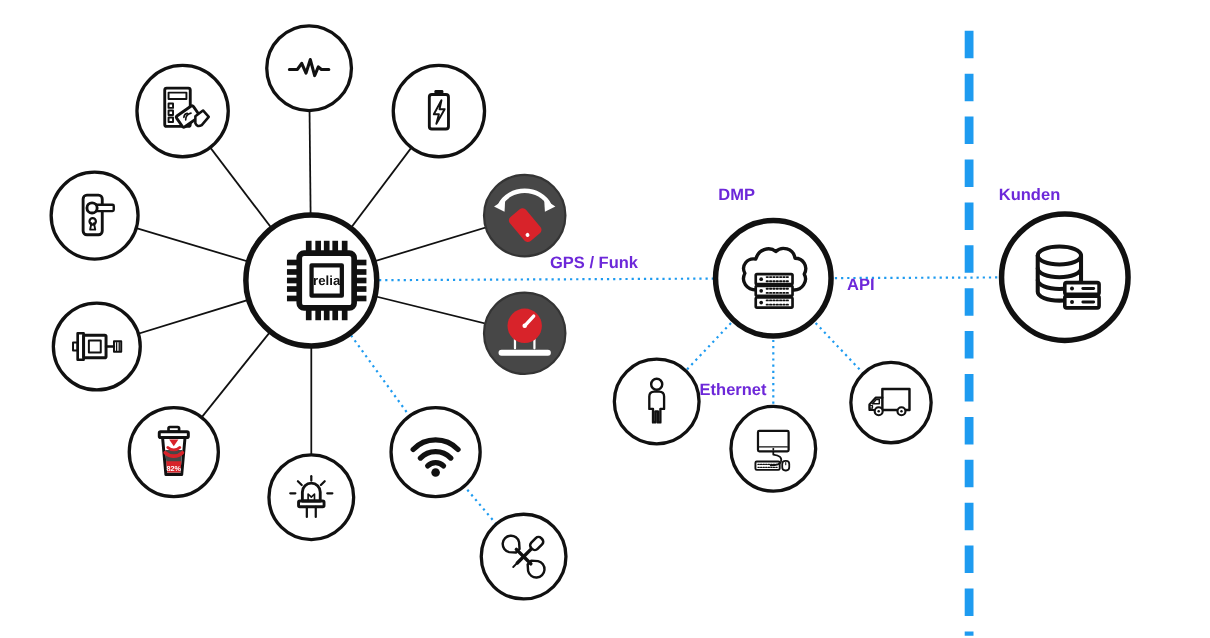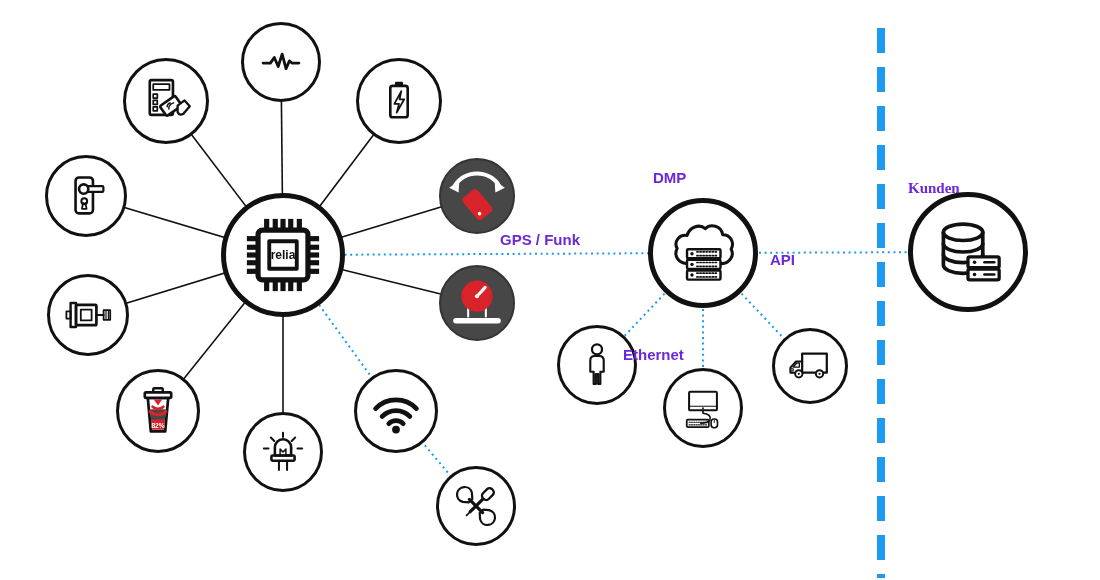--- a/index.html
+++ b/index.html
@@ -52,21 +52,21 @@
     <line class="solid" x1="283" y1="255" x2="86" y2="196"></line>
     <line class="dot" x1="283" y1="255" x2="396" y2="411"></line>
     <line class="dot" x1="396" y1="411" x2="476" y2="506"></line>
     <line class="dot" x1="283" y1="255" x2="703" y2="253"></line>
     <line class="dot" x1="703" y1="253" x2="968" y2="252"></line>
     <line class="dot" x1="703" y1="253" x2="597" y2="365"></line>
     <line class="dot" x1="703" y1="253" x2="703" y2="408"></line>
     <line class="dot" x1="703" y1="253" x2="810" y2="366"></line>
   </svg>
 
-  <div class="node big" style="left:221px;top:193px;width:124px;height:124px;">
+  <div class="node big" style="left:221px;top:193px;width:124px;height:124px;justify-content:flex-end;">
     <svg width="86" height="86" viewBox="0 0 100 100">
       <g class="fi">
         <rect x="28" y="8" width="6" height="14"></rect>
           <rect x="38" y="8" width="6" height="14"></rect>
           <rect x="47" y="8" width="6" height="14"></rect>
           <rect x="56" y="8" width="6" height="14"></rect>
           <rect x="66" y="8" width="6" height="14"></rect>
         <rect x="28" y="78" width="6" height="14"></rect>
           <rect x="38" y="78" width="6" height="14"></rect>
           <rect x="47" y="78" width="6" height="14"></rect>
@@ -286,16 +286,16 @@
       <line class="sk" x1="70" y1="62.5" x2="82" y2="62.5" stroke-width="3.2"></line>
       <rect class="skf" x="50" y="71" width="38" height="13" rx="2" stroke-width="4"></rect>
       <circle class="fi" cx="58" cy="77.5" r="2.2"></circle>
       <line class="sk" x1="70" y1="77.5" x2="82" y2="77.5" stroke-width="3.2"></line>
     </svg>
   </div>
 
   <div class="lbl" style="left:500px;top:231px;width:140px;">GPS / Funk</div>
   <div class="lbl" style="left:770px;top:230px;width:100px;margin-top:21px;">API</div>
   <div class="lbl" style="left:653px;top:169px;width:100px;">DMP</div>
-  <div class="lbl" style="left:908px;top:180px;width:120px;font-family:Liberation Serif, serif;">Kunden</div>
-  <div class="lbl" style="left:623px;top:346px;width:120px;">Ethernet</div>
+  <div class="lbl" style="left:908px;top:169px;width:120px;">Kunden</div>
+  <div class="lbl" style="left:636px;top:346px;width:120px;">Ethernet</div>
 
 </div>
 
 </body></html>

